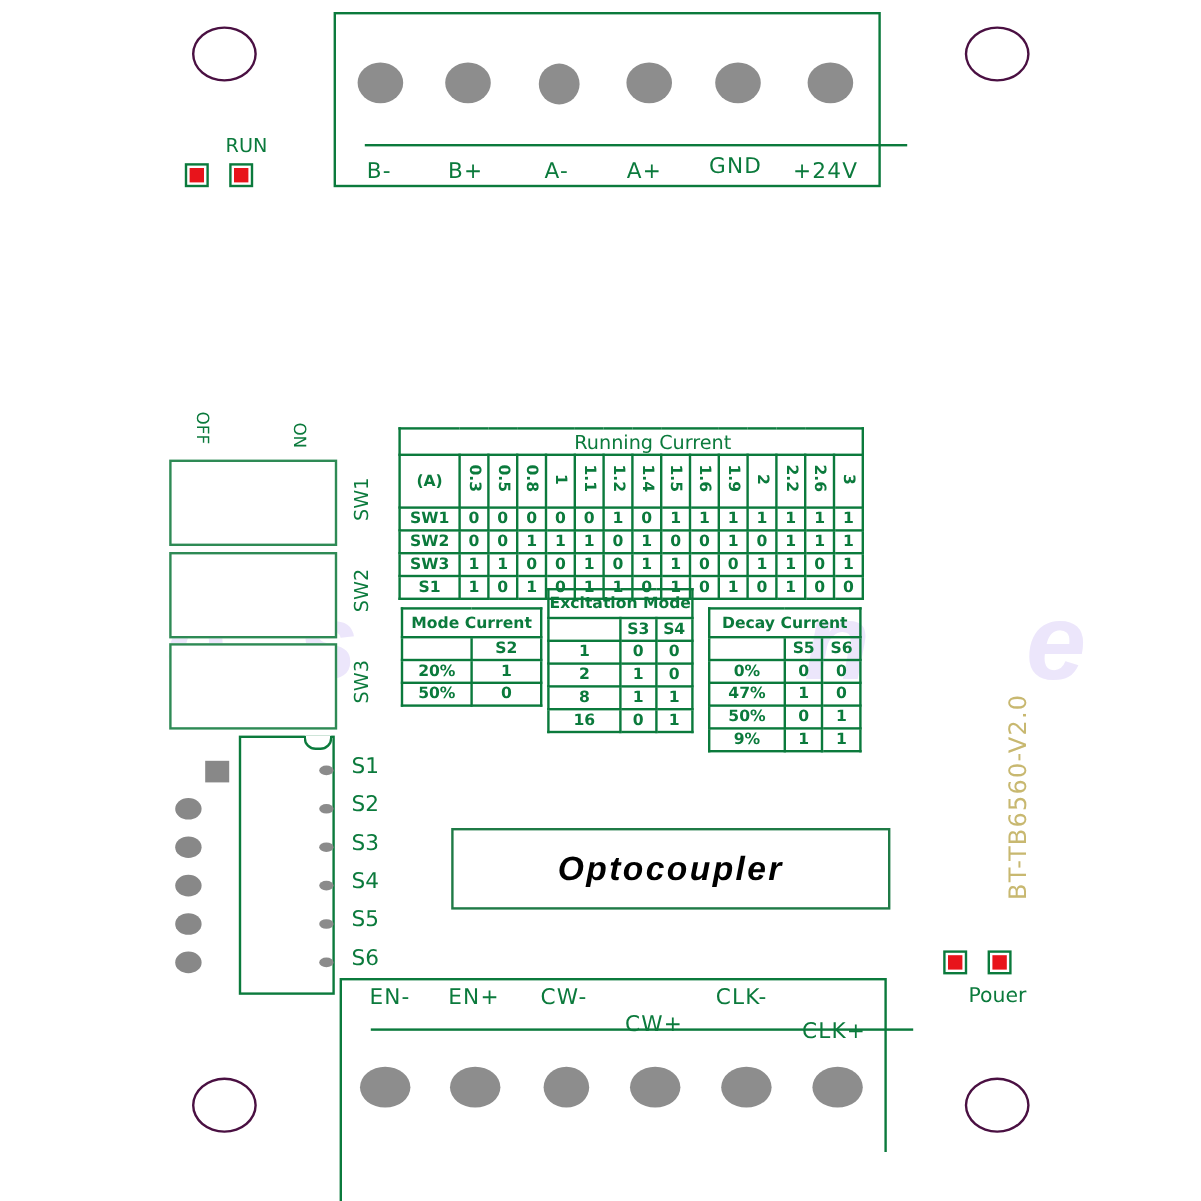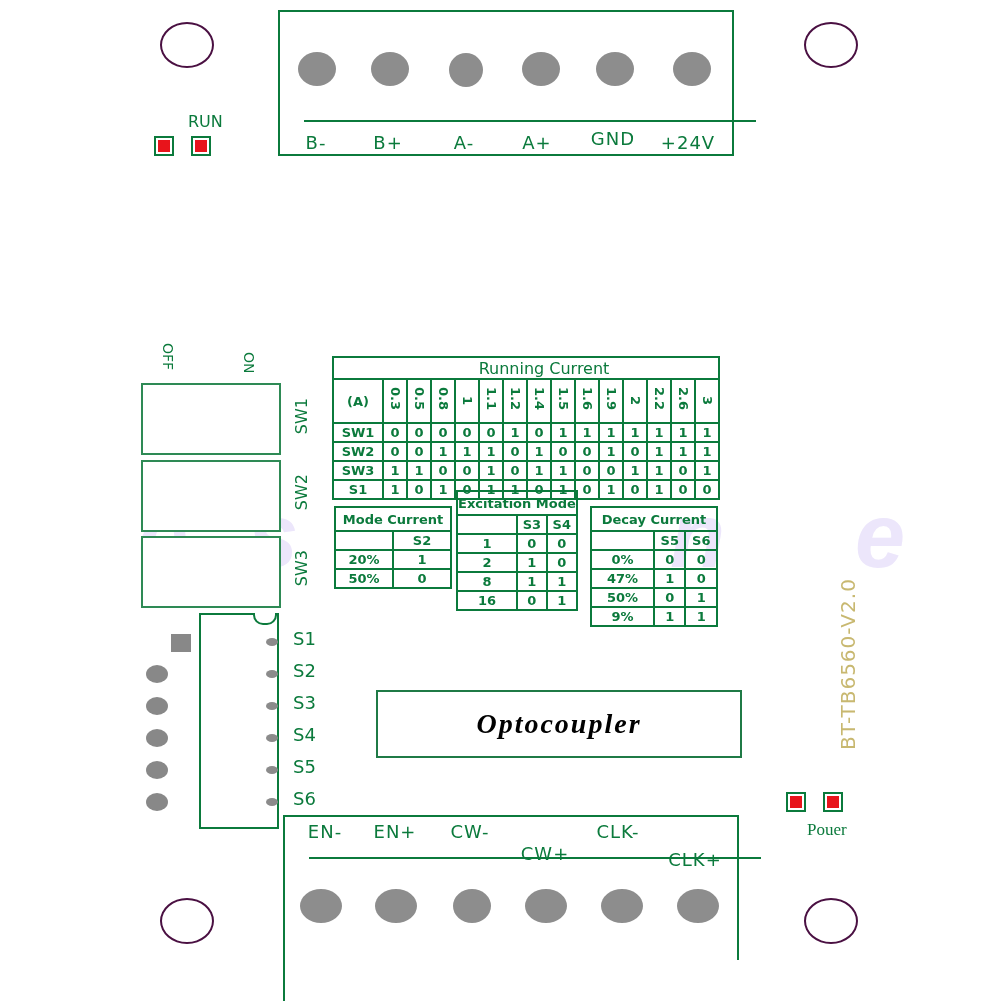--- a/index.html
+++ b/index.html
@@ -263,26 +263,26 @@
 <div class="pin" style="left:266px;top:766px;"></div>
 <div class="pin" style="left:266px;top:798px;"></div>
 <div class="slabel" style="left:293px;top:628px;">S1</div>
 <div class="slabel" style="left:293px;top:660px;">S2</div>
 <div class="slabel" style="left:293px;top:692px;">S3</div>
 <div class="slabel" style="left:293px;top:724px;">S4</div>
 <div class="slabel" style="left:293px;top:756px;">S5</div>
 <div class="slabel" style="left:293px;top:788px;">S6</div>
 
 <div class="abs" style="left:352px;top:690px;width:366px;height:68px;border:2px solid #1f7a46;box-sizing:border-box;display:flex;align-items:center;justify-content:center;">
-  <span style="font-family:Liberation Serif, serif;font-weight:bold;font-style:italic;font-size:28px;color:#000;letter-spacing:2px;">Optocoupler</span>
+  <span style="font-family:Liberation Sans, sans-serif;font-weight:bold;font-style:italic;font-size:28px;color:#000;letter-spacing:2px;">Optocoupler</span>
 </div>
 
 <div class="led" style="left:786px;top:792px;"></div>
 <div class="led" style="left:823px;top:792px;"></div>
-<div class="abs" style="left:783px;top:820px;font-size:17px;font-family:Liberation Serif, serif;">Pouer</div>
+<div class="abs" style="left:783px;top:820px;font-size:17px;">Pouer</div>
 
 <div class="terminal" style="left:283px;top:815px;width:456px;height:200px;">
   <div class="abs" style="left:0;top:40px;width:452px;border-top:2px solid #0b7a3c;"></div>
   <div class="tlabel" style="left:5px;top:4px;">EN-</div>
   <div class="tlabel" style="left:75px;top:4px;">EN+</div>
   <div class="tlabel" style="left:150px;top:4px;">CW-</div>
   <div class="tlabel" style="left:225px;top:4px;margin-top:22px;">CW+</div>
   <div class="tlabel" style="left:298px;top:4px;text-align:center;">CLK-</div>
   <div class="tlabel" style="left:375px;top:4px;margin-top:28px;">CLK+</div>
   <div class="screw" style="left:15px;top:72px;width:42px;"></div>

